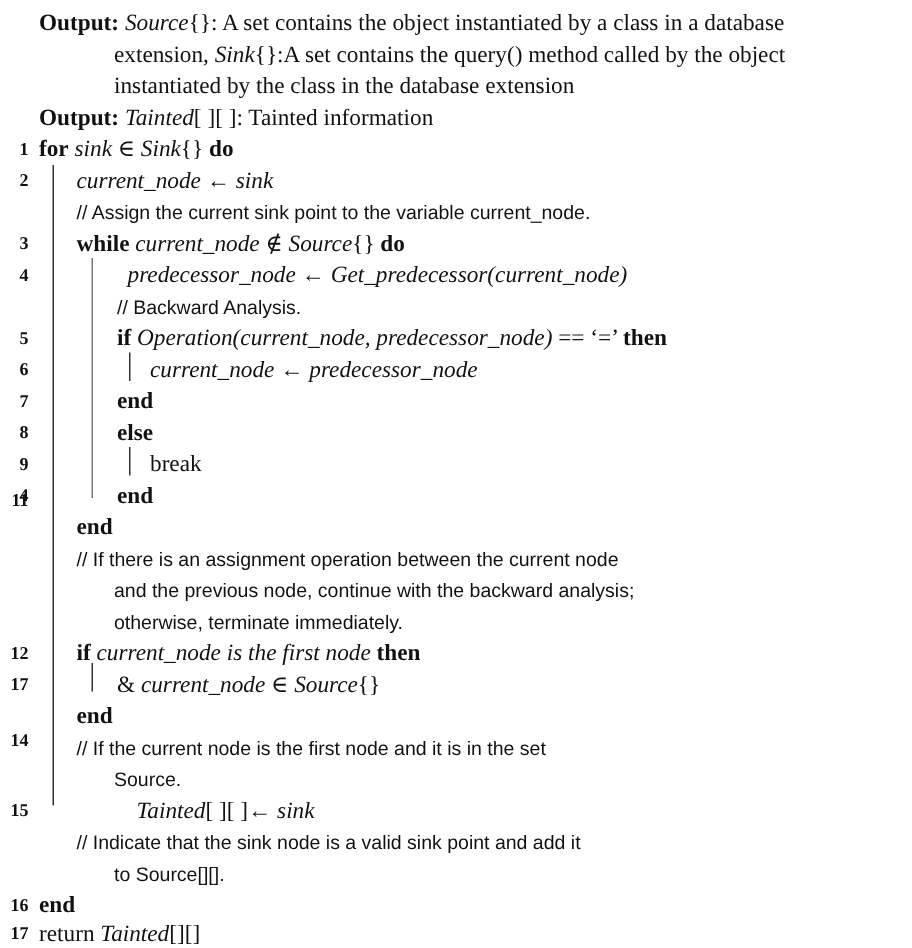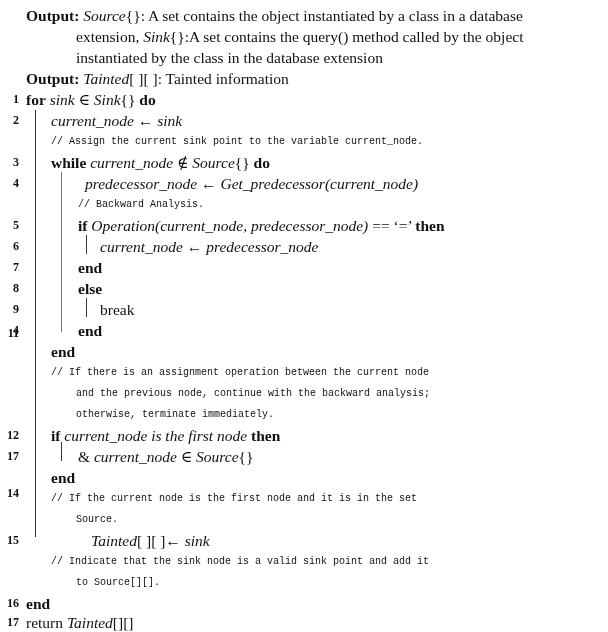--- a/index.html
+++ b/index.html
@@ -2,21 +2,21 @@
 <html><head>
 <meta charset="utf-8">
 <style>
   html, body { margin:0; padding:0; background:#ffffff; }
   body { width:608px; height:632px; overflow:hidden; position:relative;
          font-family:"Liberation Serif","DejaVu Serif",serif; color:#111; font-size:15.5px; }
   .ln { position:absolute; left:0; width:19px; text-align:right; font-size:12px; font-weight:bold; }
   .row { position:absolute; white-space:nowrap; line-height:21px; }
   .b { font-weight:bold; }
   .i { font-style:italic; }
-  .tt { font-family:Liberation Mono, monospace; font-size:10px; }
+  .tt { font-family:Liberation Sans, sans-serif; font-size:13px; }
   .vr { position:absolute; width:1px; background:#333; }
 </style>
 </head>
 <body>
 
 <div class="row" style="left:26px;top:5px;">
   <span class="b">Output:</span>
   <span class="i">Source</span><span>{}</span><span>: A set contains the object instantiated by a class in a database</span>
 </div>
 <div class="row" style="left:76px;top:26px;">

